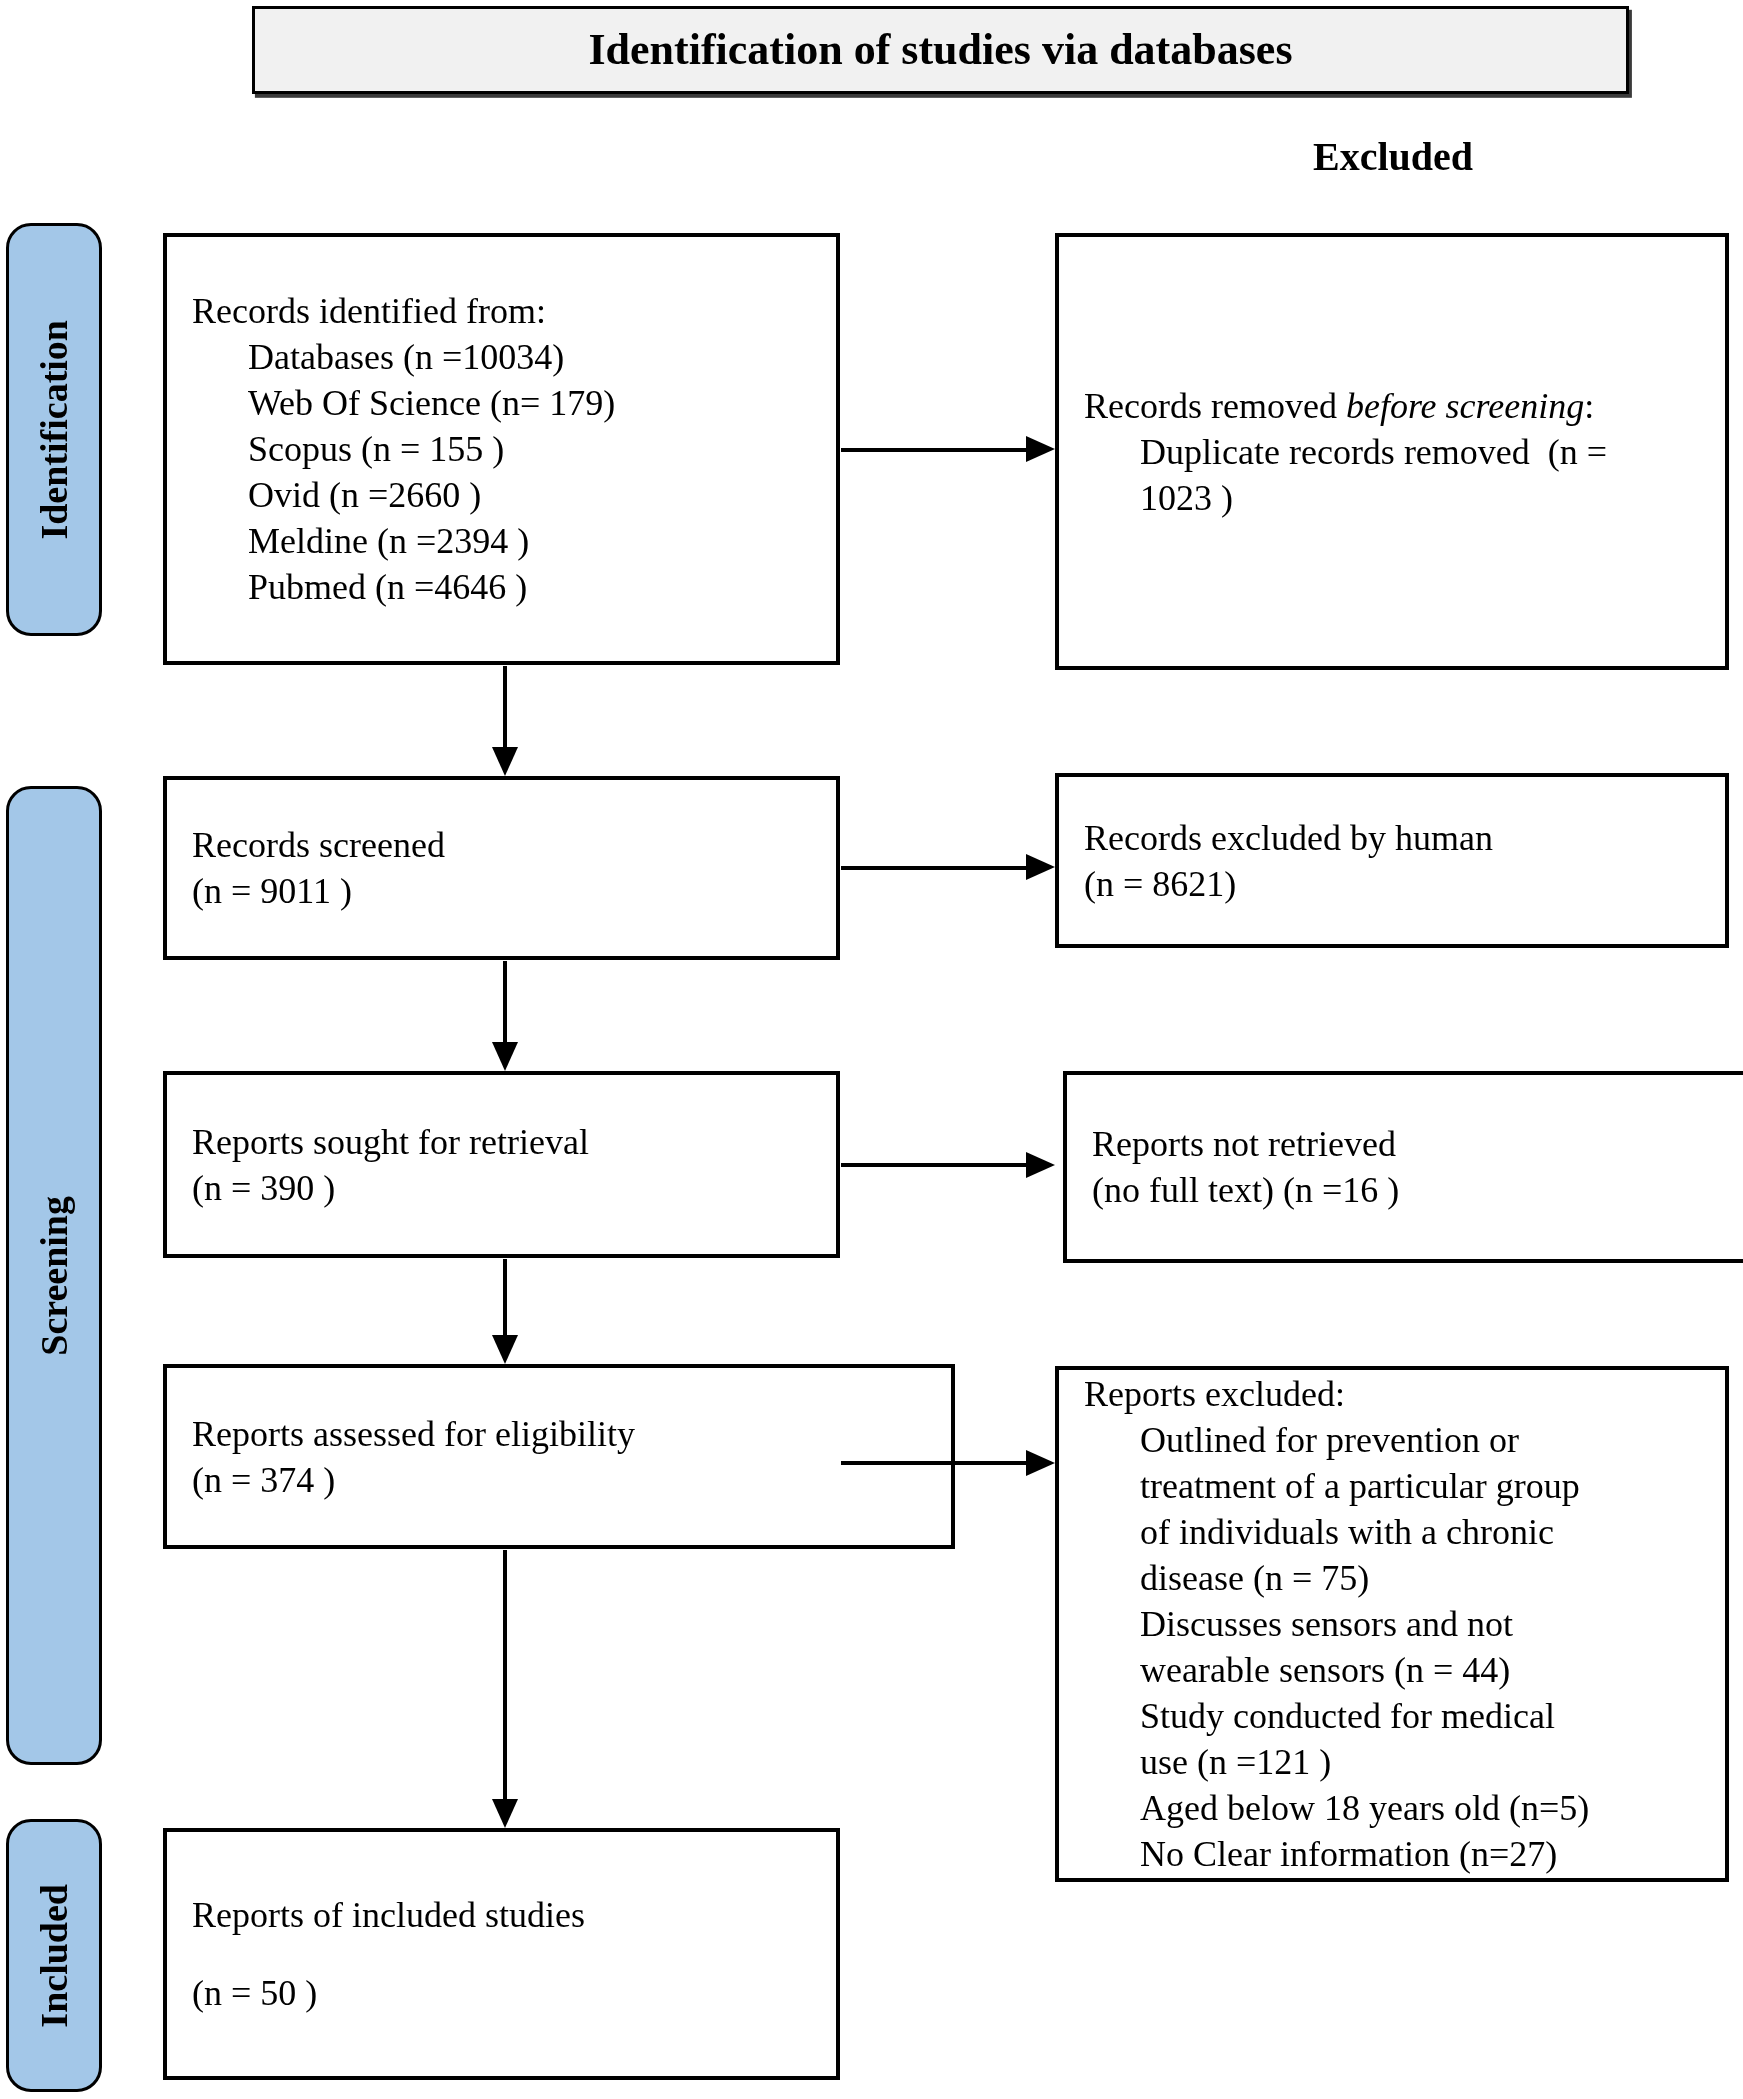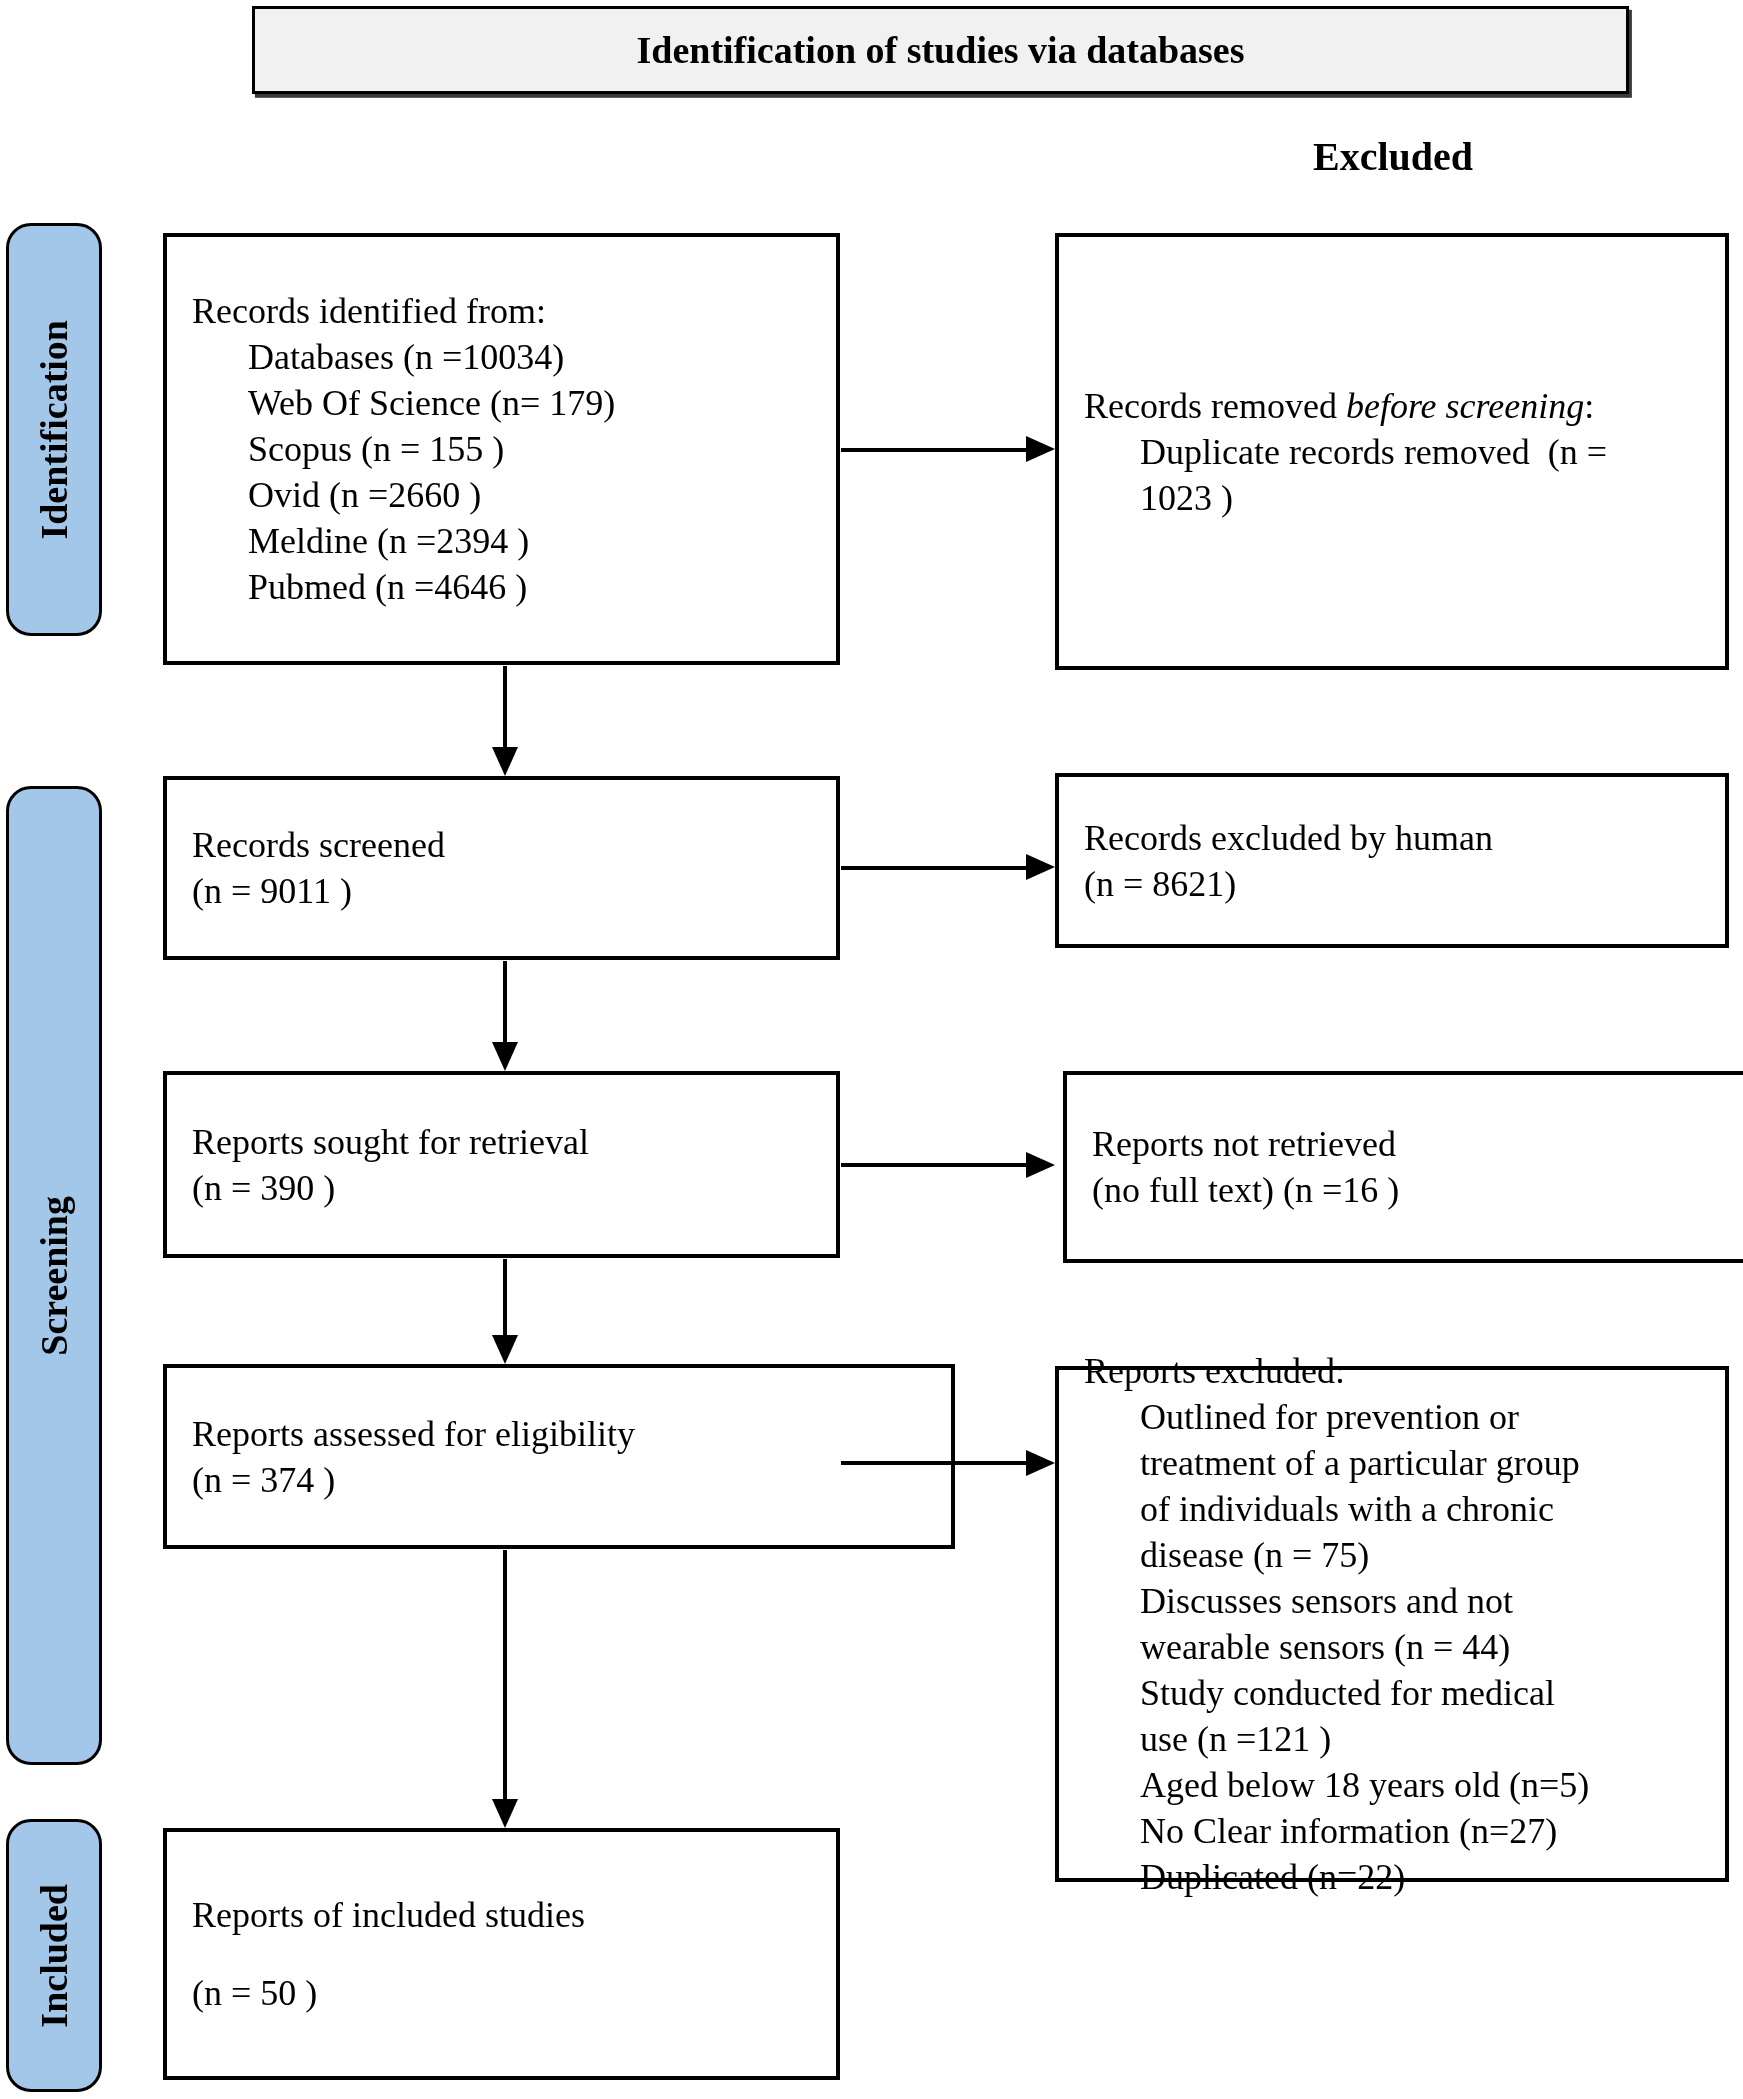--- a/index.html
+++ b/index.html
@@ -15,21 +15,21 @@
   }
   .ln { font-size:36px; line-height:46px; white-space:pre; }
   .ind { padding-left:56px; }
   .it { font-style:italic; }
   .header-box {
     position:absolute; left:252px; top:5.8px; width:1377px; height:88px;
     background:#F1F1F1; border:3.8px solid #000; box-sizing:border-box;
     display:flex; align-items:center; justify-content:center;
     box-shadow:2.9px 3.8px 0 #3a3a3a;
   }
-  .header-title { font-weight:bold; font-size:38px; }
+  .header-title { font-weight:bold; font-size:44px; }
   .excluded-heading {
     position:absolute; left:1057px; top:133px; width:672px;
     text-align:center; font-weight:bold; font-size:40px;
   }
   .sidebar {
     position:absolute; left:5.8px; width:96px;
     background:#A3C7E8; border:3.8px solid #000; border-radius:25px;
     box-sizing:border-box; display:flex; align-items:center; justify-content:center;
   }
   .vtext {
@@ -120,21 +120,20 @@
     <div class="ln ind">Outlined for prevention or</div>
     <div class="ln ind">treatment of a particular group</div>
     <div class="ln ind">of individuals with a chronic</div>
     <div class="ln ind">disease (n = 75)</div>
     <div class="ln ind">Discusses sensors and not</div>
     <div class="ln ind">wearable sensors (n = 44)</div>
     <div class="ln ind">Study conducted for medical</div>
     <div class="ln ind">use (n =121 )</div>
     <div class="ln ind">Aged below 18 years old (n=5)</div>
     <div class="ln ind">No Clear information (n=27)</div>
-    <div class="ln ind">Duplicated (n=22)</div>
   </div>
 
   <div>
     <div class="shaft-h" style="left:841px;top:448px;width:187px;"></div>
     <div class="head-right" style="left:1026px;top:436px;"></div>
   </div>
   <div>
     <div class="shaft-h" style="left:841px;top:866px;width:187px;"></div>
     <div class="head-right" style="left:1026px;top:854px;"></div>
   </div>

